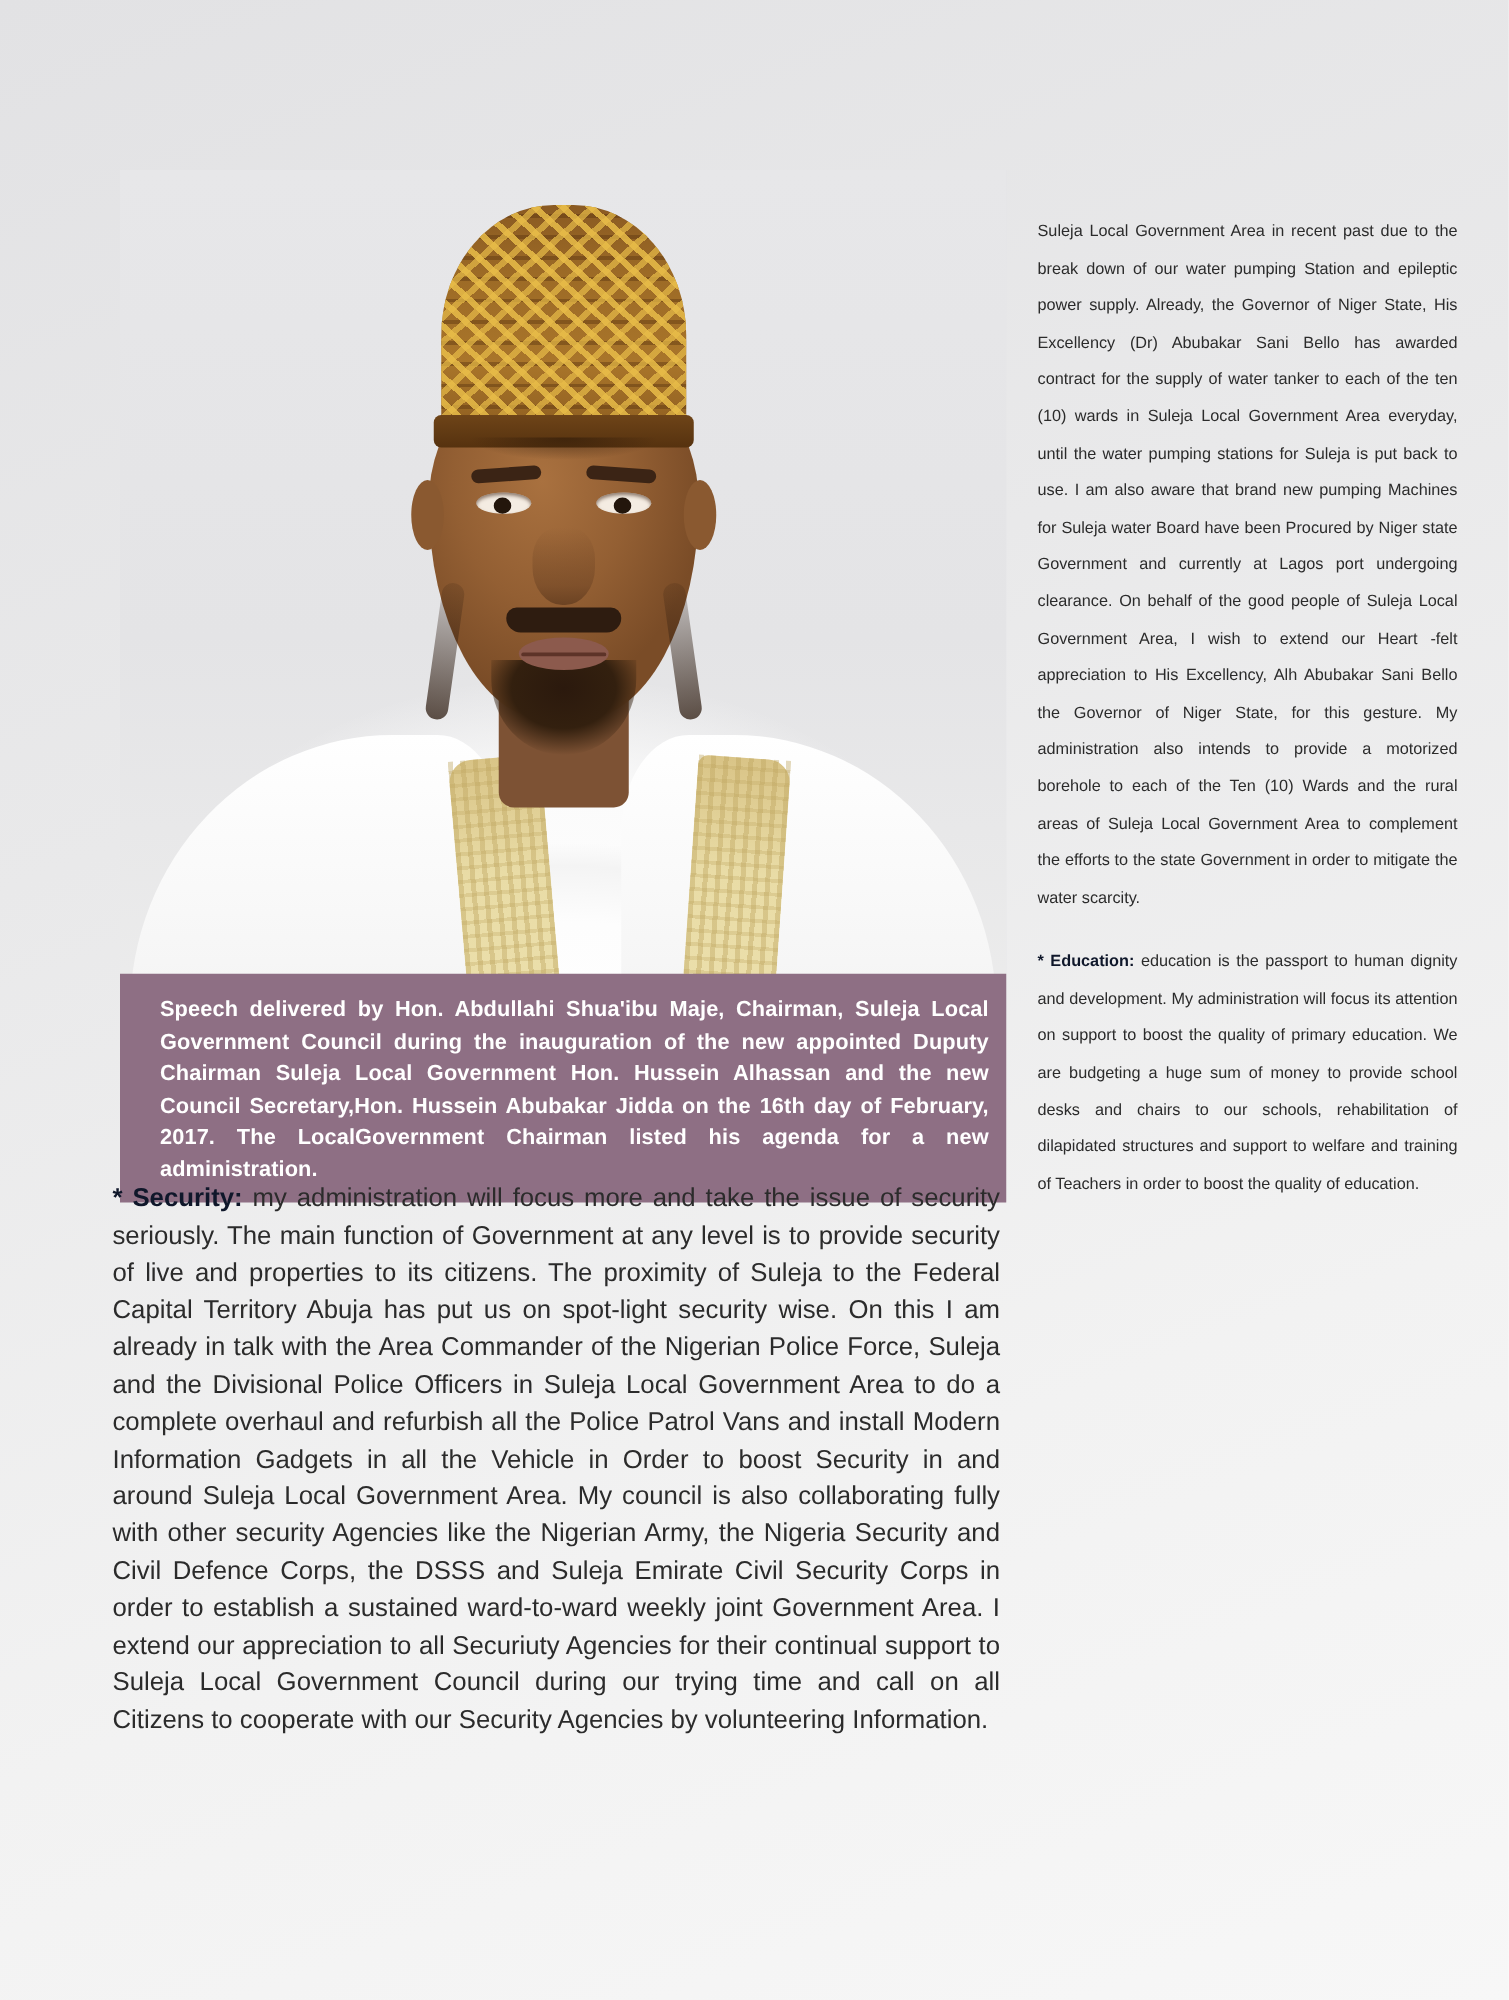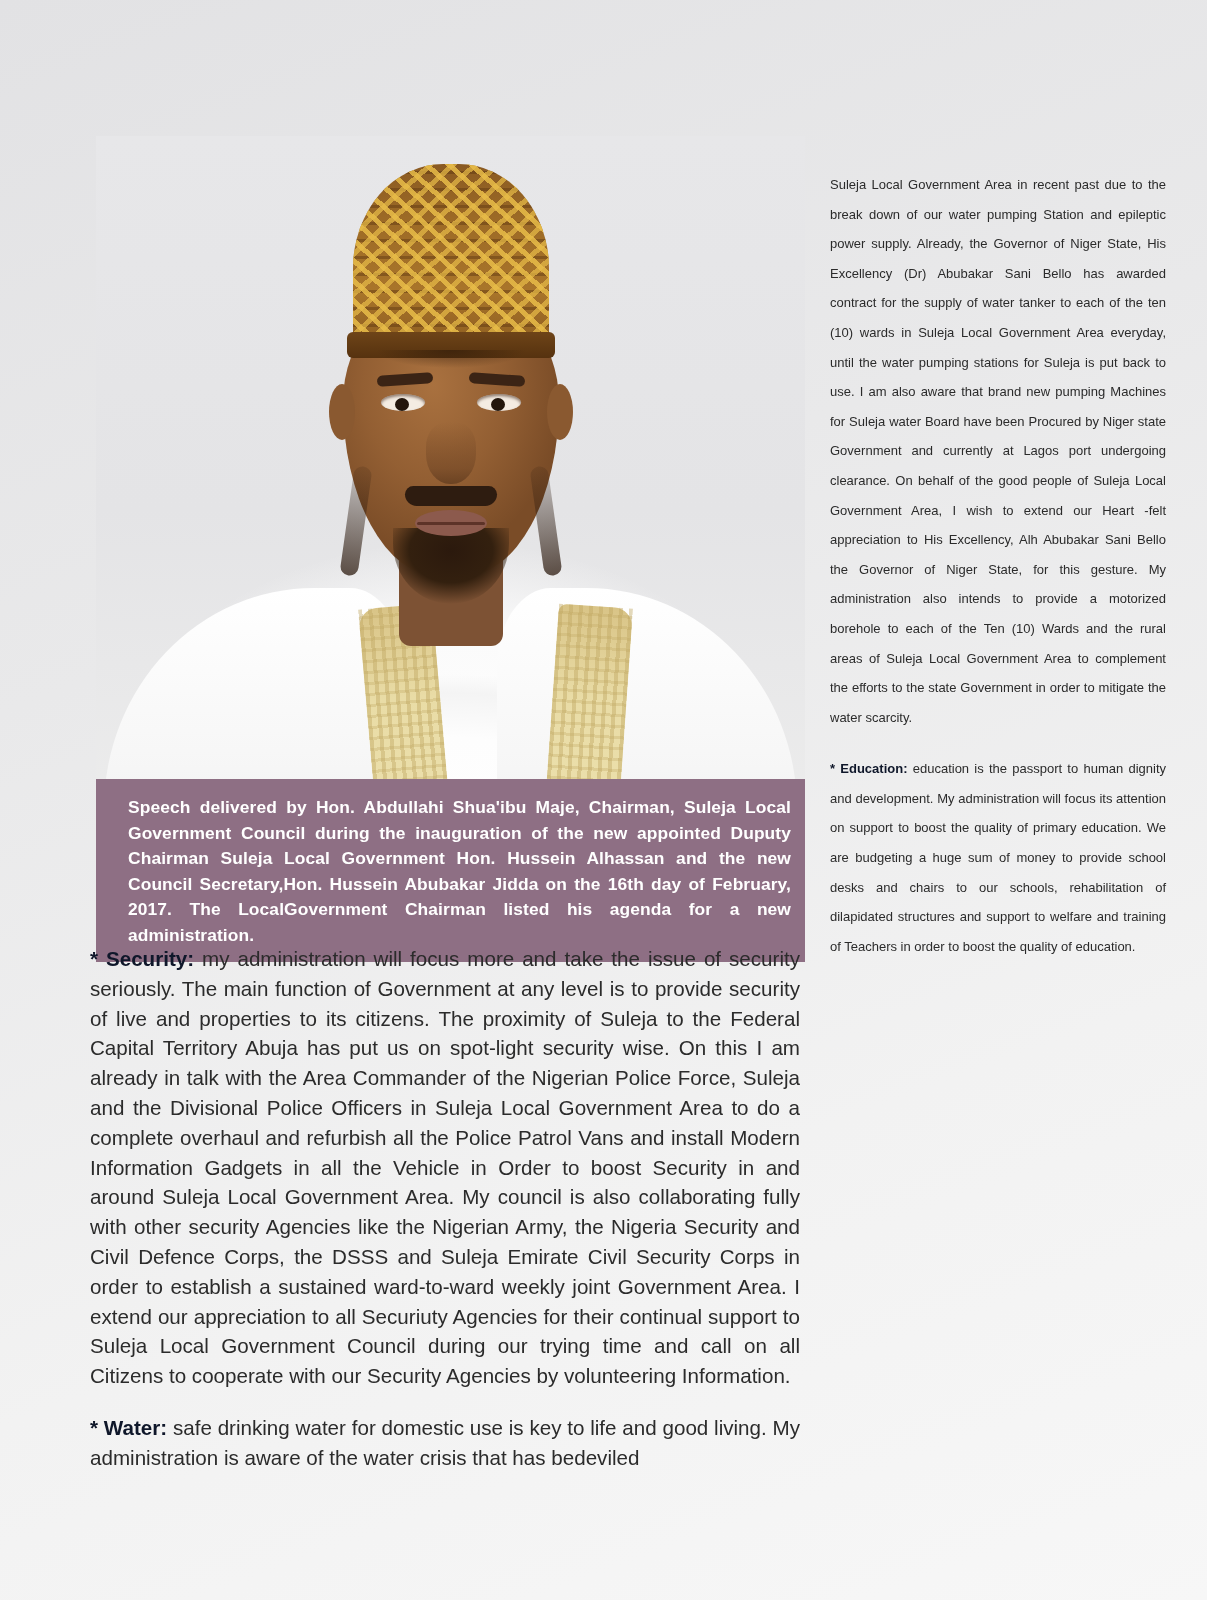--- a/index.html
+++ b/index.html
@@ -318,23 +318,20 @@
   </div>
 
   <div class="caption-box">
     <span class="caption-text">Speech delivered by Hon. Abdullahi Shua'ibu Maje, Chairman, Suleja Local Government Council during the inauguration of the new appointed Duputy Chairman Suleja Local Government Hon. Hussein Alhassan and the new Council Secretary,Hon. Hussein Abubakar Jidda on the 16th day of February, 2017. The LocalGovernment Chairman listed his agenda for a new administration.</span>
   </div>
 
   <div class="col-left">
     <p class="para">
       <span class="lead">* Security:</span><span> my administration will focus more and take the issue of security seriously. The main function of Government at any level is to provide security of live and properties to its citizens. The proximity of Suleja to the Federal Capital Territory Abuja has put us on spot-light security wise. On this I am already in talk with the Area Commander of the Nigerian Police Force, Suleja and the Divisional Police Officers in Suleja Local Government Area to do a complete overhaul and refurbish all the Police Patrol Vans and install Modern Information Gadgets in all the Vehicle in Order to boost Security in and around Suleja Local Government Area. My council is also collaborating fully with other security Agencies like the Nigerian Army, the Nigeria Security and Civil Defence Corps, the DSSS and Suleja Emirate Civil Security Corps in order to establish a sustained ward-to-ward weekly joint Government Area. I extend our appreciation to all Securiuty Agencies for their continual support to Suleja Local Government Council during our trying time and call on all Citizens to cooperate with our Security Agencies by volunteering Information.</span>
     </p>
-    <p class="para">
-      <span class="lead">* Water:</span><span>  safe drinking water for domestic use is key to life and good living. My administration is aware of the water crisis that has bedeviled</span>
-    </p>
   </div>
 
   <div class="col-right">
     <p class="para">
       <span>Suleja Local Government Area in recent past due to the break down of our water pumping Station and epileptic power supply. Already, the Governor of Niger State, His Excellency (Dr) Abubakar Sani Bello has awarded contract for the supply of water tanker to each of the ten (10) wards in Suleja Local Government Area everyday, until the water pumping stations for Suleja is put back to use. I am also aware that brand new pumping Machines for Suleja water Board have been Procured by Niger state Government and currently at Lagos port undergoing clearance. On behalf of the good people of Suleja Local Government Area, I wish to extend our Heart -felt appreciation to His Excellency, Alh Abubakar Sani Bello the Governor of Niger State, for this gesture. My administration also intends to provide a motorized borehole to each of the Ten (10) Wards and the rural areas of Suleja Local Government Area to complement the efforts to the state Government in order to mitigate the water scarcity.</span>
     </p>
     <p class="para">
       <span class="lead">* Education:</span><span>  education is the passport to human dignity and development. My administration will focus its attention on support to boost the quality of primary education. We are budgeting a huge sum of money to provide school desks and chairs to our schools, rehabilitation of dilapidated structures and support to welfare and training of Teachers in order to boost the quality of education.</span>
     </p>
   </div>

